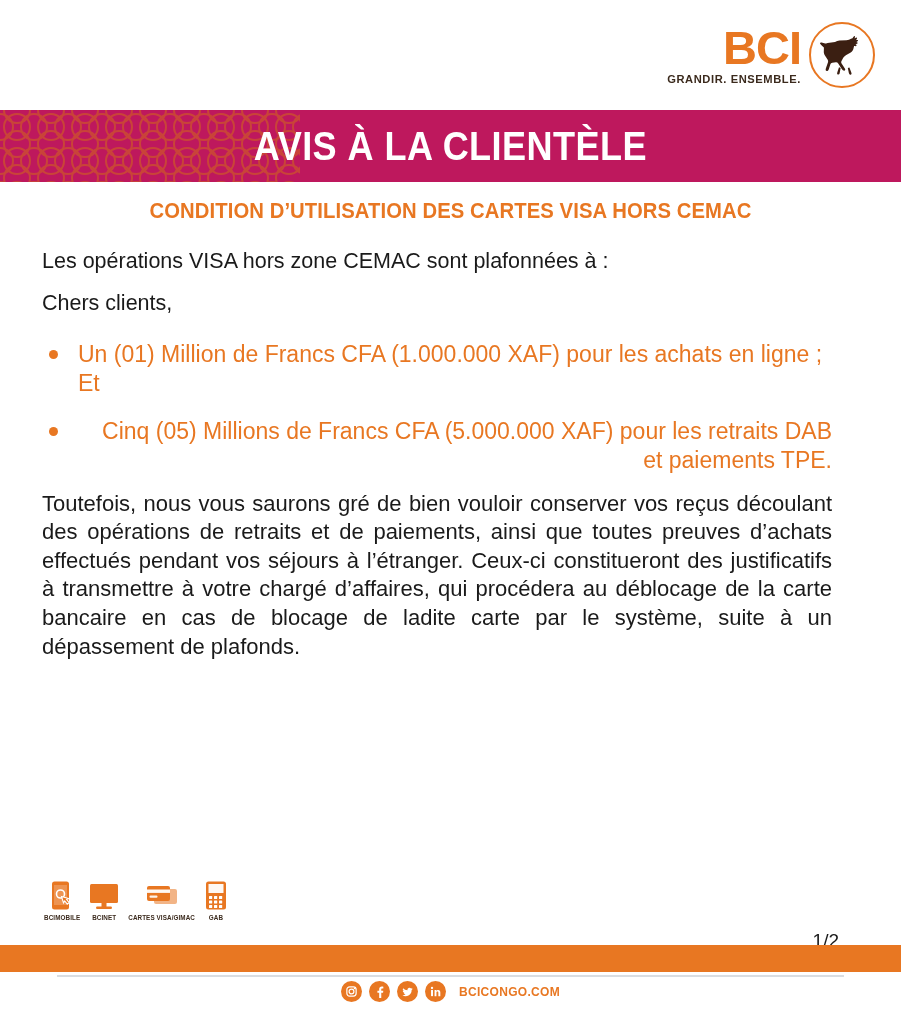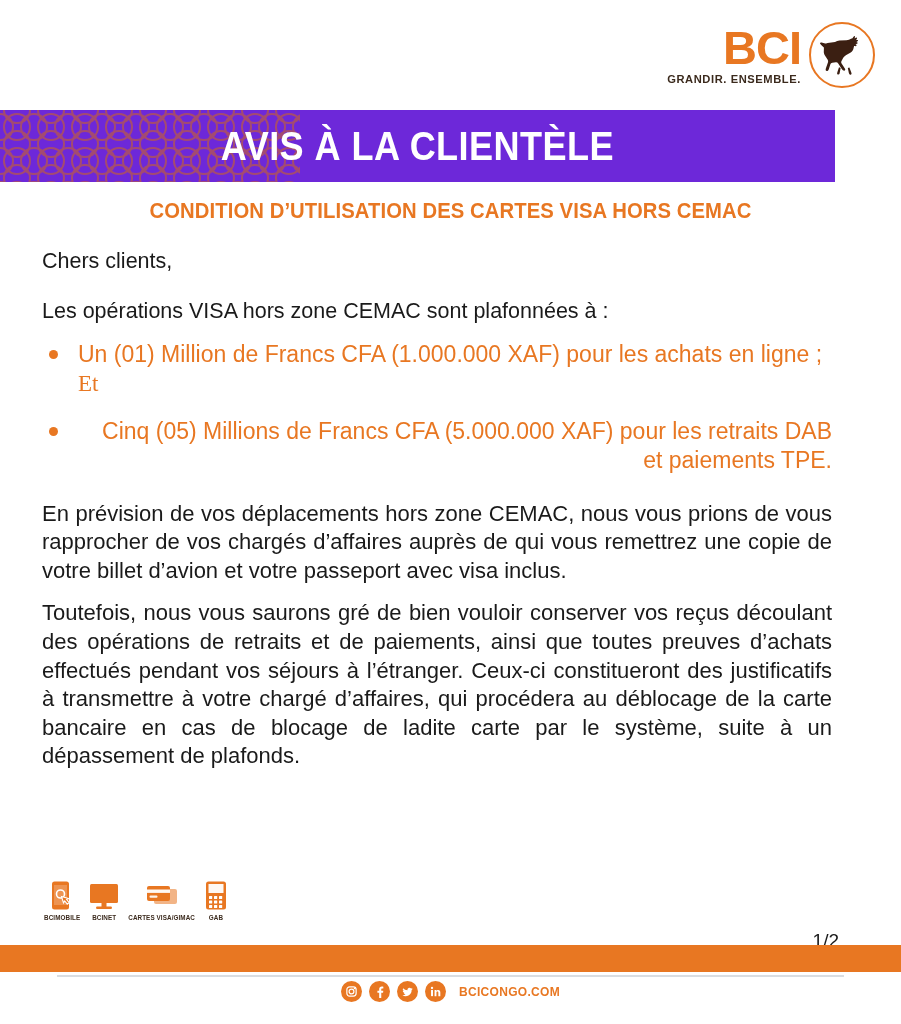--- a/index.html
+++ b/index.html
@@ -62,23 +62,23 @@
     display: flex;
     align-items: center;
     justify-content: center;
     box-sizing: border-box;
   }
 
   
   .banner {
     position: absolute;
     top: 110px; left: 0;
-    width: 835px;
+    width: 901px;
     height: 72px;
-    background-color: #6d28d9;
+    background-color: #be185d;
     display: flex;
     align-items: center;
     justify-content: center;
     overflow: hidden;
   }
   .banner-pattern {
     position: absolute;
     inset: 0;
     opacity: 0.55;
   }
@@ -149,21 +149,20 @@
     position: absolute;
     left: 7px;
     top: 10px;
     width: 9px;
     height: 9px;
     border-radius: 50%;
     background: #E87722;
   }
   .bullet-sub {
     display: block;
-    font-family: Liberation Serif, serif;
   }
 
   
   .channels {
     position: absolute;
     left: 44px;
     top: 881px;
     display: flex;
     align-items: flex-end;
   }
@@ -275,37 +274,36 @@
     </defs>
     <rect width="100%" height="100%" fill="url(#guilloche)"></rect>
   </svg>
   <div class="banner-title">AVIS À LA CLIENTÈLE</div>
 </div>
 
 <div class="subtitle">CONDITION D’UTILISATION DES CARTES VISA HORS CEMAC</div>
 
 <div class="content">
 
+  <p class="para lead">Les opérations VISA hors zone CEMAC sont plafonnées à :</p>
+
   <p class="para greeting">Chers clients,</p>
-
-  <p class="para lead">Les opérations VISA hors zone CEMAC sont plafonnées à :</p>
 
   <ul class="bullet-list">
     <li class="bullet-item">
       <span class="bullet-dot"></span>
       <span>Un (01) Million de Francs CFA (1.000.000 XAF)  pour les achats en ligne ;</span>
       <span class="bullet-sub">Et</span>
     </li>
     <li class="bullet-item">
       <span class="bullet-dot"></span>
       <span>Cinq (05) Millions de Francs CFA (5.000.000 XAF) pour les retraits DAB et paiements TPE.</span>
     </li>
   </ul>
 
-  <p class="para justified block-prevision">En prévision de vos déplacements hors zone CEMAC, nous vous prions de vous rapprocher de vos chargés d’affaires auprès de qui vous remettrez une copie de votre billet d’avion et votre passeport avec visa inclus.</p>
 
   <p class="para justified block-toutefois">Toutefois, nous vous saurons gré de bien vouloir conserver vos reçus découlant des opérations de retraits et de paiements, ainsi que toutes preuves d’achats effectués pendant vos séjours à l’étranger. Ceux-ci constitueront des justificatifs à transmettre à votre chargé d’affaires, qui procédera au déblocage de la carte bancaire en cas de blocage de ladite carte par le système, suite à un dépassement de plafonds.</p>
 </div>
 
 <div class="channels">
 
   <div class="channel">
     <div class="channel-glyph">
       <svg width="24" height="30" viewBox="0 0 24 30">
         <rect x="2" y="0.5" width="17" height="28" rx="2.5" fill="#E87722"></rect>

